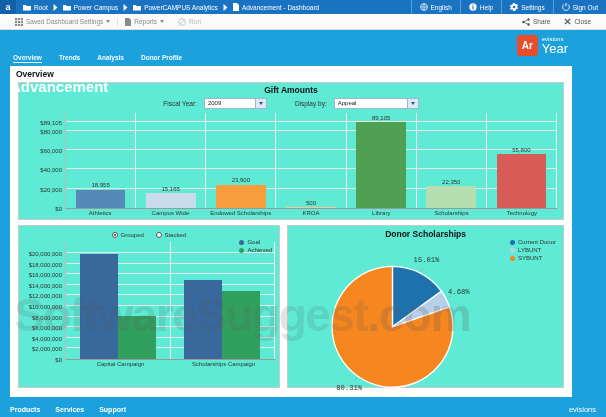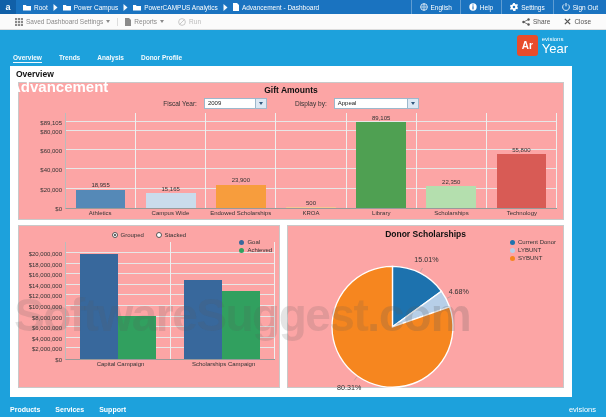--- a/index.html
+++ b/index.html
@@ -31,21 +31,21 @@
   .tab { cursor:pointer; padding-bottom:1px; opacity:.95; }
   .tab.active { border-bottom:1.5px solid #fff; }
   .brand { position:absolute; right:38px; top:5px; display:flex; gap:4px; align-items:center; }
   .brand-badge { width:21px; height:21px; background:#e84c2b; border-radius:3px; color:#fff; font-weight:bold; font-size:10px; display:flex; align-items:center; justify-content:center; }
   .brand-co { font-size:6px; line-height:6px; }
   .brand-prod { font-size:13px; line-height:13px; }
 
   
   .content { position:absolute; top:66px; left:10px; right:34px; bottom:20px; background:#fff; z-index:1; }
   .section-title { font-size:8.5px; font-weight:bold; color:#111; padding:3px 6px 2px; }
-  .panel { border:1px solid #c9c9c9; background:#fca5a5; }
+  .panel { border:1px solid #c9c9c9; background:#5eead4; }
   .panel-title { text-align:center; font-weight:bold; font-size:8.5px; color:#111; }
 
   .gift-panel { margin:1px 8px 0; height:138px; padding-top:2px; }
   .gift-controls { display:flex; justify-content:center; align-items:center; gap:7px; height:16px; font-size:6.5px; color:#333; }
   .select { display:flex; border:1px solid #9db8cc; height:11px; background:#fff; cursor:pointer; }
   .select-value { padding:1.5px 3px 0; font-size:6px; color:#222; }
   .select-arrow { width:11px; background:#dde8f4; border-left:1px solid #9db8cc; display:flex; align-items:center; justify-content:center; }
   .select-arrow::after { content:""; width:0; height:0; border-left:2.5px solid transparent; border-right:2.5px solid transparent; border-top:3.5px solid #33597e; }
   .sel-fy .select-value { min-width:50px; }
   .sel-db .select-value { min-width:72px; }
@@ -66,21 +66,21 @@
   .campaign-panel { width:48%; position:relative; padding-top:3px; }
   .donor-panel { flex:1; position:relative; padding-top:3px; }
   .mode-row { display:flex; gap:12px; justify-content:center; align-items:center; height:10px; font-size:6px; color:#333; margin-top:1px; }
   .mode-opt { display:flex; align-items:center; gap:2.5px; cursor:pointer; }
   .radio { width:6px; height:6px; border:1px solid #555; border-radius:50%; position:relative; background:#fff; }
   .radio.checked::after { content:""; position:absolute; left:1px; top:1px; right:1px; bottom:1px; background:#333; border-radius:50%; }
   .legend { position:absolute; right:7px; font-size:6px; color:#333; z-index:2; }
   .legend-item { display:flex; align-items:center; gap:3px; margin-bottom:2px; }
   .dot { width:5px; height:5px; border-radius:50%; flex:0 0 auto; }
 
-  .pie-holder { margin-top:2px; }
+  .pie-holder { margin-top:2px;font-family:Liberation Mono, monospace; }
   .pie-holder svg { display:block; width:100%; height:auto; }
 
   
   .watermark { position:absolute; left:14px; top:288px; font-size:46px; font-weight:bold; letter-spacing:-1.5px; color:rgba(90,90,90,.16); z-index:6; white-space:nowrap; pointer-events:none; }
   .watermark .suffix { letter-spacing:-1px; color:rgba(90,90,90,.22); }
   .footer { position:absolute; bottom:0; left:0; right:0; height:15px; display:flex; align-items:center; gap:15px; padding:0 10px; color:#fff; font-size:7px; font-weight:bold; z-index:10; }
   .footer-brand { margin-left:auto; font-weight:normal; font-size:7.5px; }
   .footer-link { cursor:pointer; }
 </style>
 </head>

